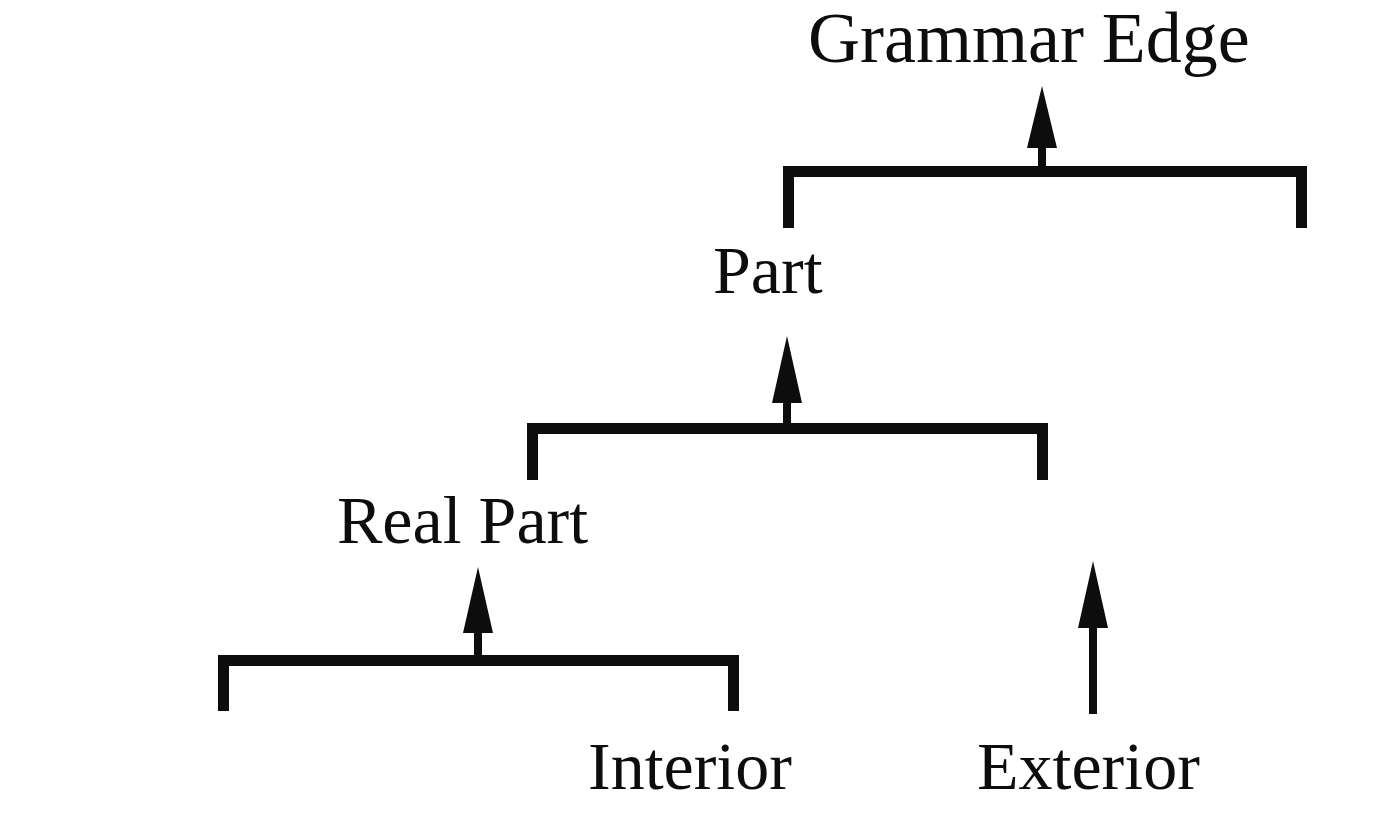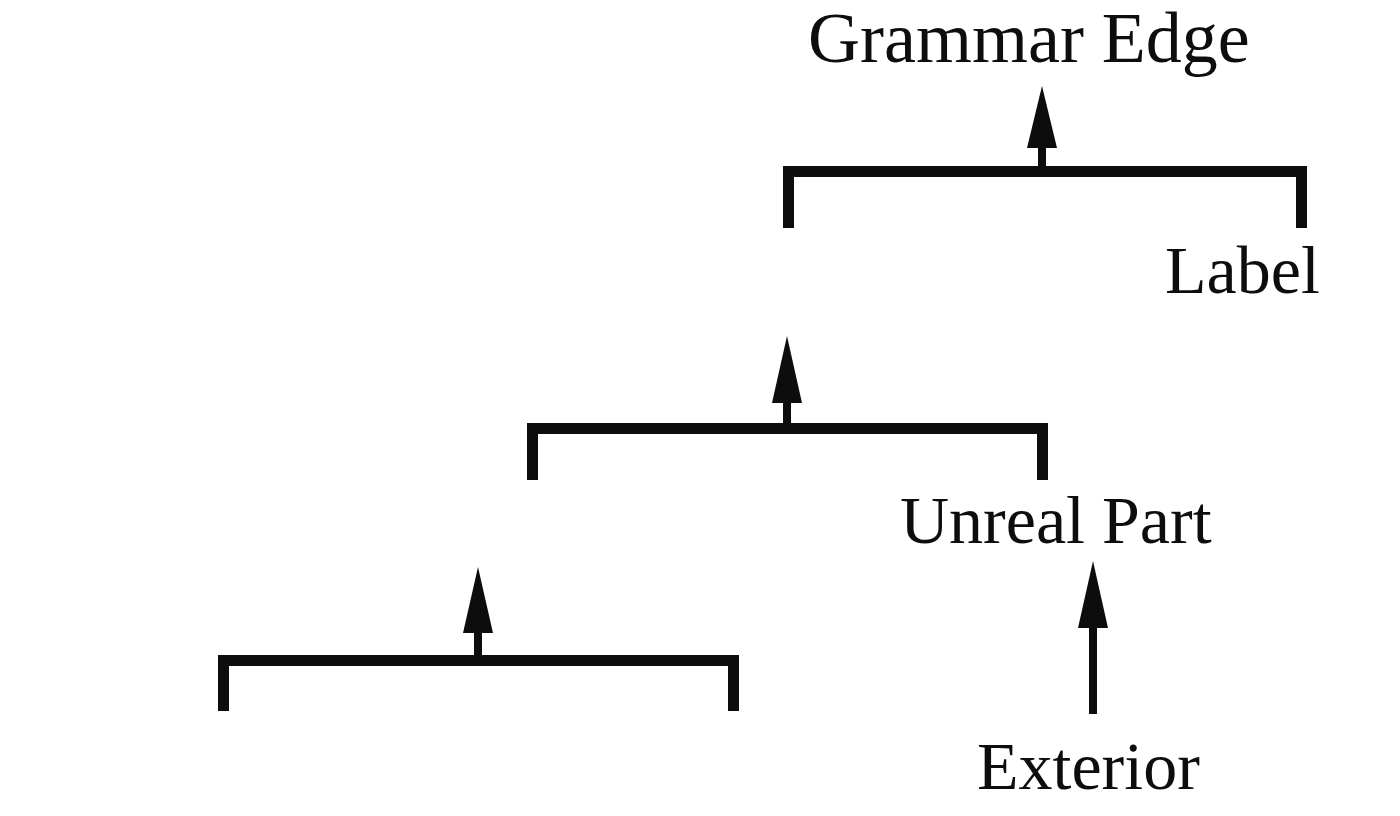--- a/index.html
+++ b/index.html
@@ -88,23 +88,24 @@
 
     <g>
       <rect x="1089" y="612" width="8" height="102" fill="#0d0d0d"></rect>
       <polygon points="1093,561 1108,628 1078,628" fill="#0d0d0d"></polygon>
     </g>
 
   </svg>
 
   <div class="node-label lvl-root">Grammar Edge</div>
 
-
-  <div class="node-label lvl-label">Label</div>
+  <div class="node-label lvl-part">Part</div>
 
 
-  <div class="node-label lvl-unrealpart">Unreal Part</div>
+  <div class="node-label lvl-realpart">Real Part</div>
 
 
+
+  <div class="node-label lvl-interior">Interior</div>
 
   <div class="node-label lvl-exterior">Exterior</div>
 
 </div>
 
 </body></html>

